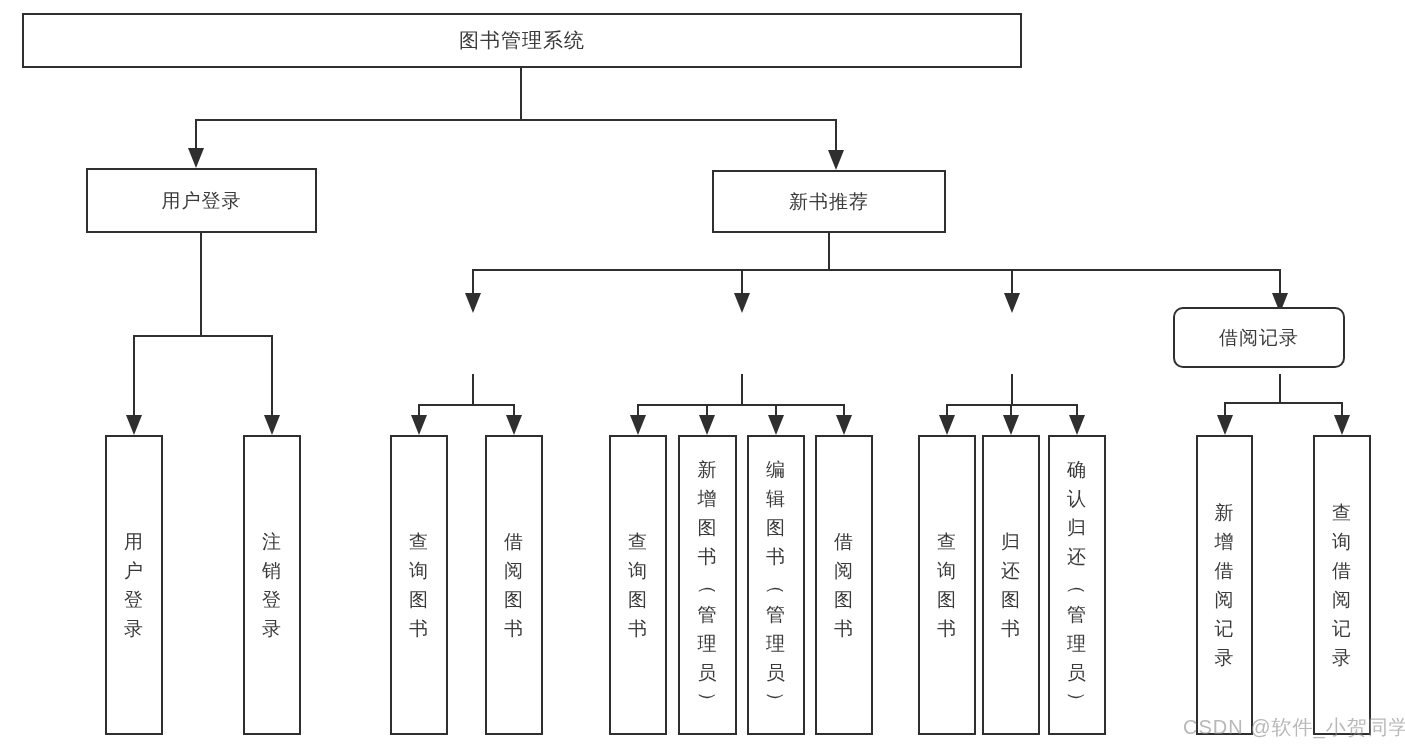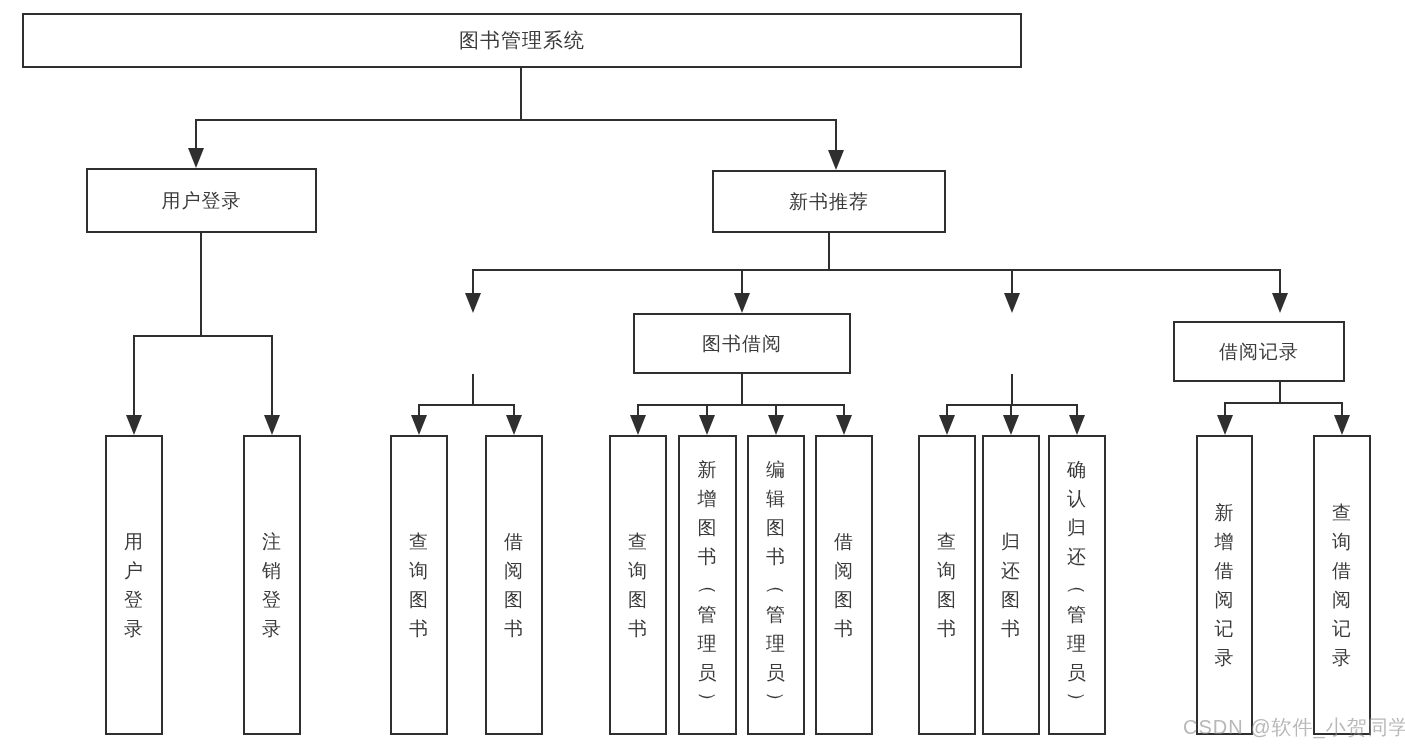--- a/index.html
+++ b/index.html
@@ -119,24 +119,21 @@
     <span>图书管理系统</span>
   </div>
 
   <div class="node" style="left:86px;top:168px;width:231px;height:65px;">
     <span>用户登录</span>
   </div>
   <div class="node" style="left:712px;top:170px;width:234px;height:63px;">
     <span>新书推荐</span>
   </div>
 
-  <div class="node" style="left:633px;top:313px;width:218px;height:61px;">
-    <span>图书借阅</span>
-  </div>
-  <div class="node" style="left:1173px;top:321px;width:172px;height:61px;">
+  <div class="node" style="left:1173px;top:307px;width:172px;height:61px;border-radius:10px;">
     <span>借阅记录</span>
   </div>
 
   <div class="node leaf" style="left:105px;top:435px;width:58px;height:300px;">
     <span class="vtext">
         <span class="vchar">用</span>
         <span class="vchar">户</span>
         <span class="vchar">登</span>
         <span class="vchar">录</span>
       </span>

